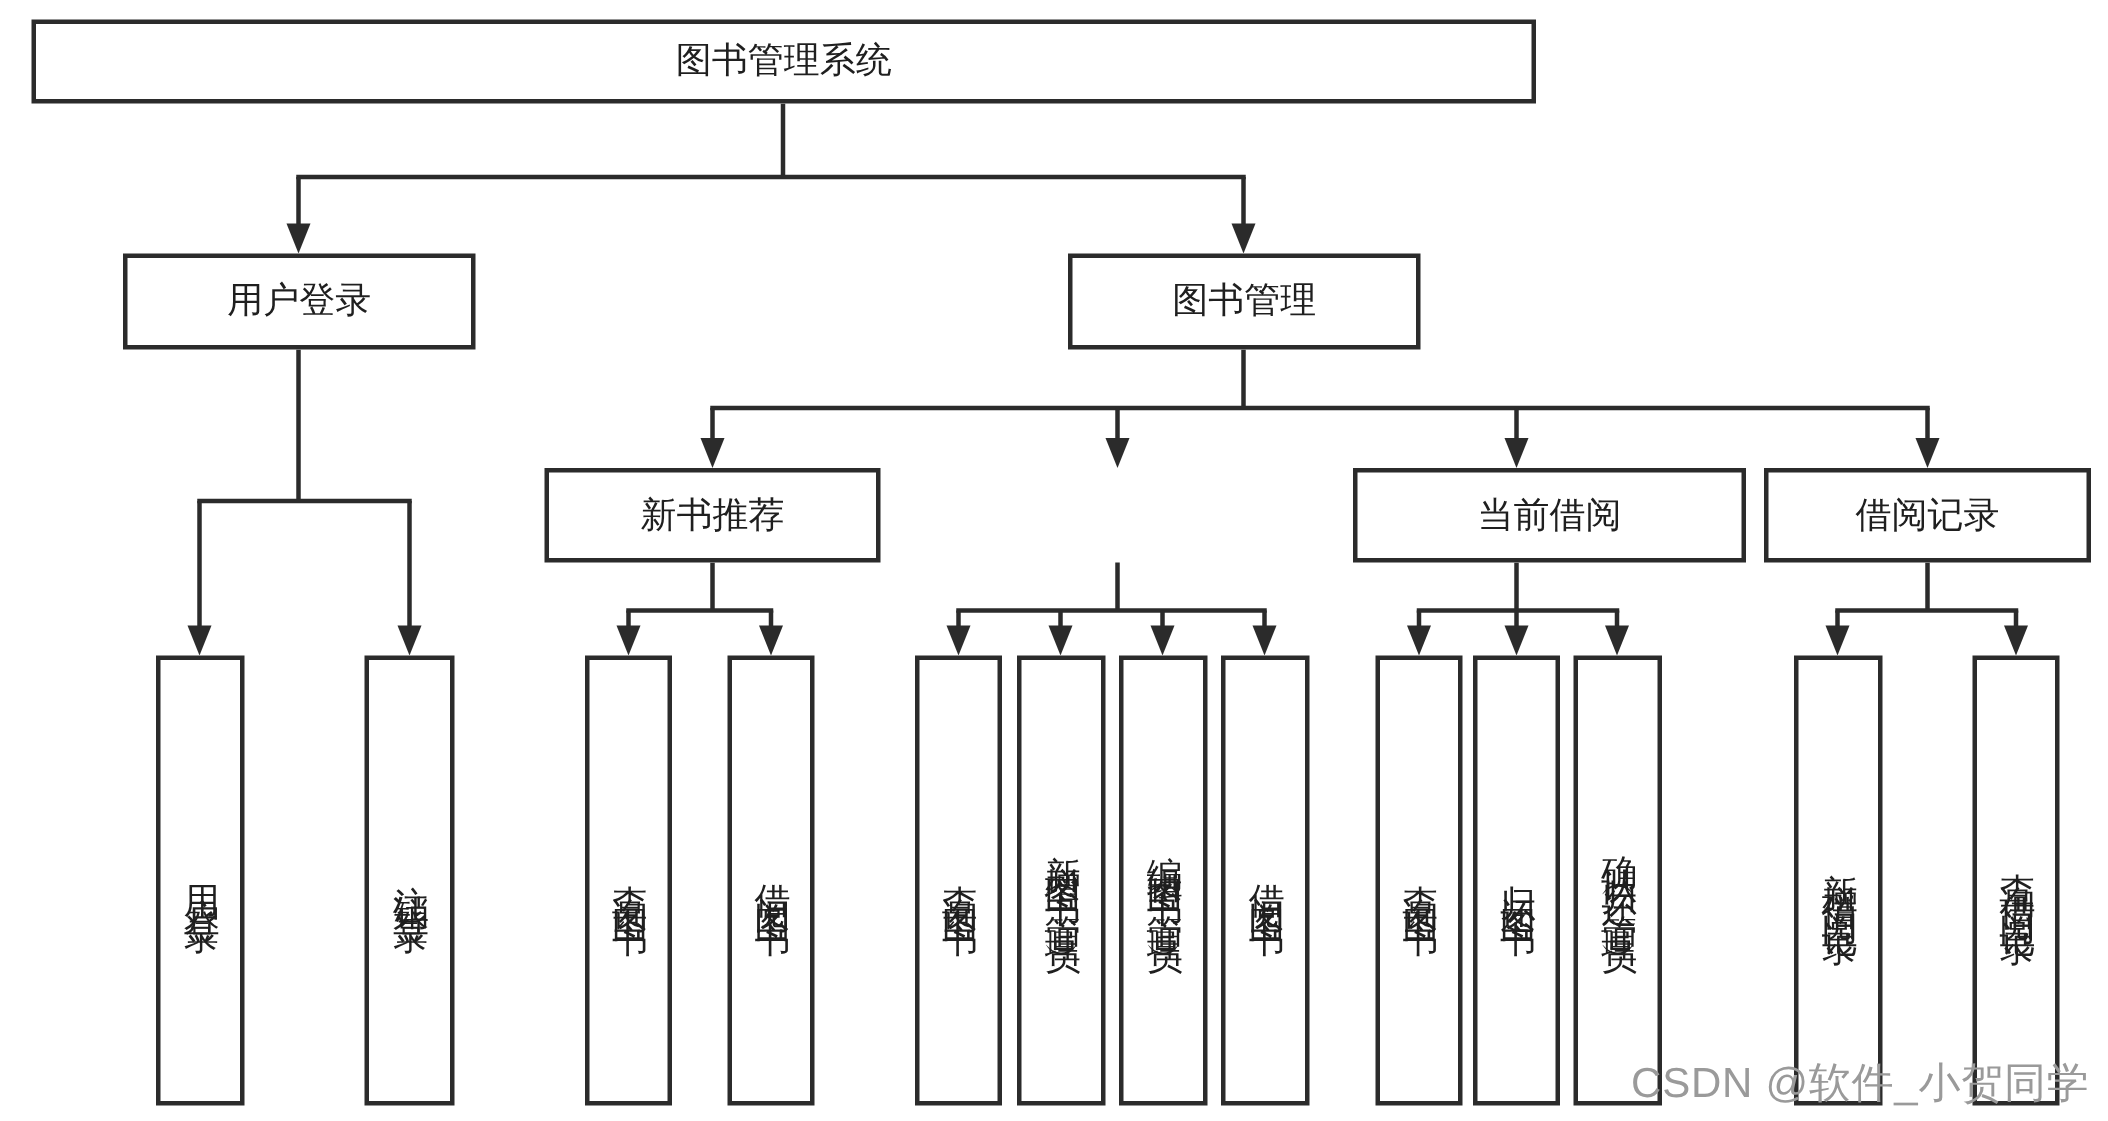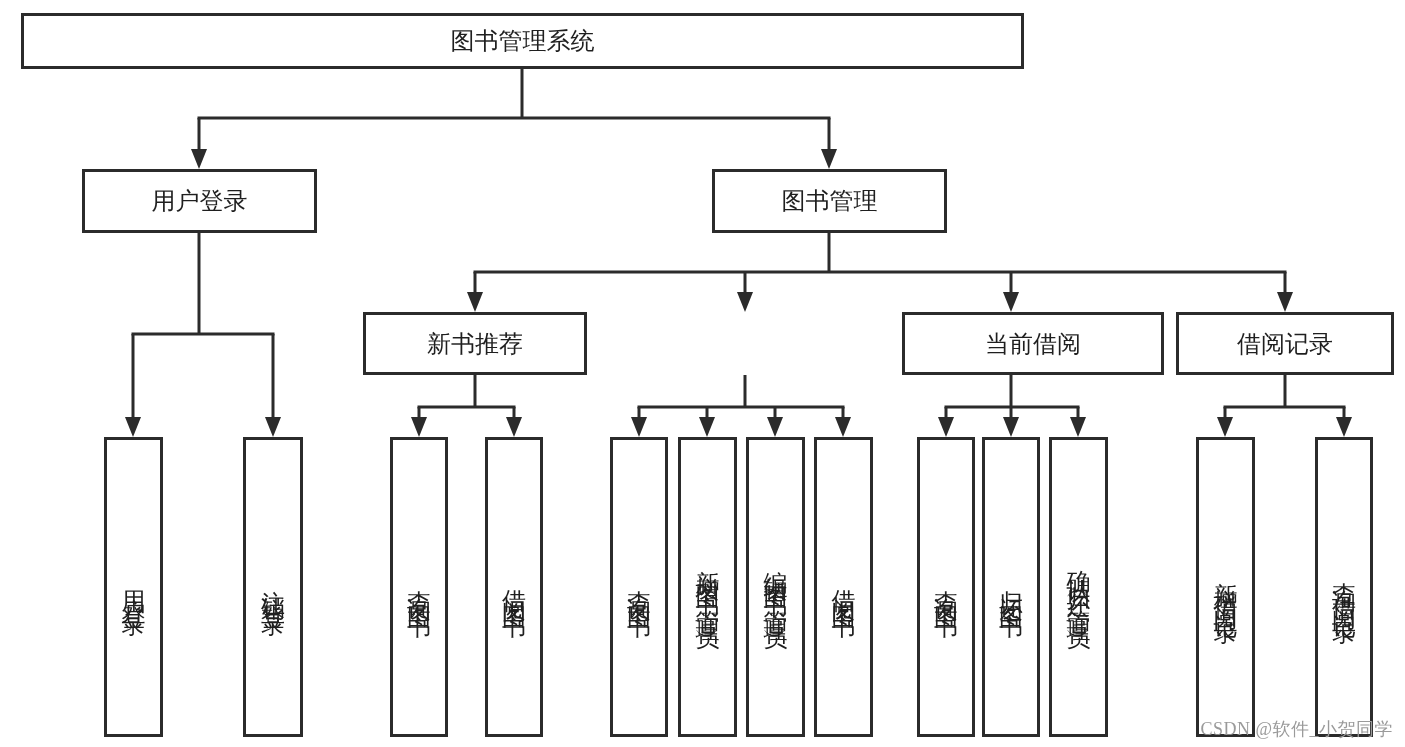--- a/index.html
+++ b/index.html
@@ -1,21 +1,21 @@
 <!DOCTYPE html>
 <html><head>
 <meta charset="utf-8">
 <style>
   html, body { margin: 0; padding: 0; background: #ffffff; }
   .canvas {
     position: relative;
     width: 1405px;
     height: 747px;
     background: #ffffff;
-    font-family: Liberation Serif, serif;
+    font-family: Liberation Sans, sans-serif;
     overflow: hidden;
   }
   svg.connectors {
     position: absolute;
     left: 0; top: 0;
     width: 1405px; height: 747px;
   }
   svg.connectors line { stroke: #2b2b2b; stroke-width: 3; }
   svg.connectors polygon { fill: #2b2b2b; }
   .box {
@@ -37,21 +37,21 @@
     writing-mode: vertical-rl;
     text-orientation: mixed;
     letter-spacing: 8px;
     font-size: 24px;
     white-space: normal;
   }
   .watermark {
     position: absolute;
     right: 12px;
     bottom: 6px;
-    font-size: 18px;
+    font-size: 28px;
     color: #9a9a9a;
     letter-spacing: 0.5px;
     z-index: 5;
   }
 </style>
 </head>
 <body>
 
 <div class="canvas">
 

